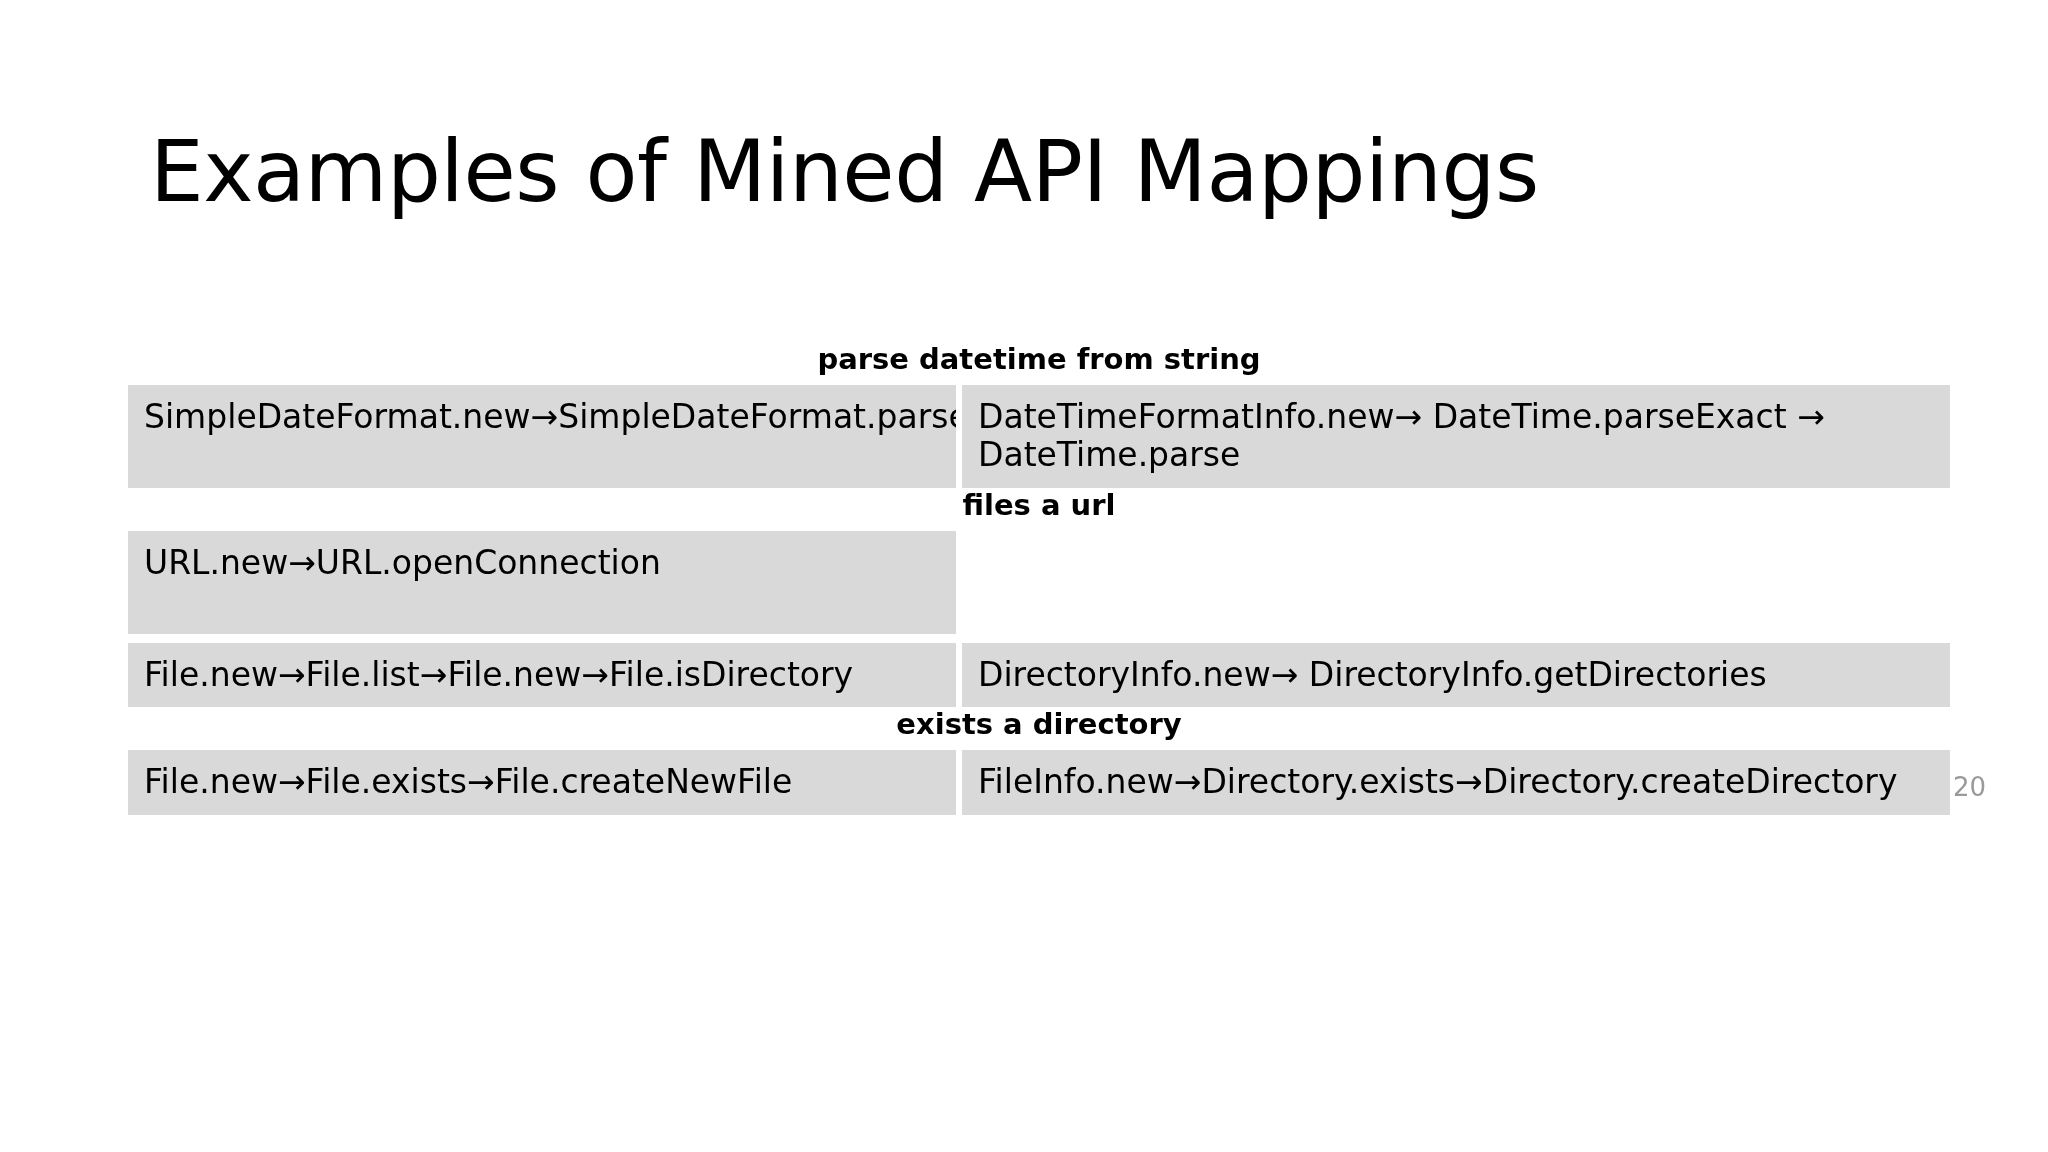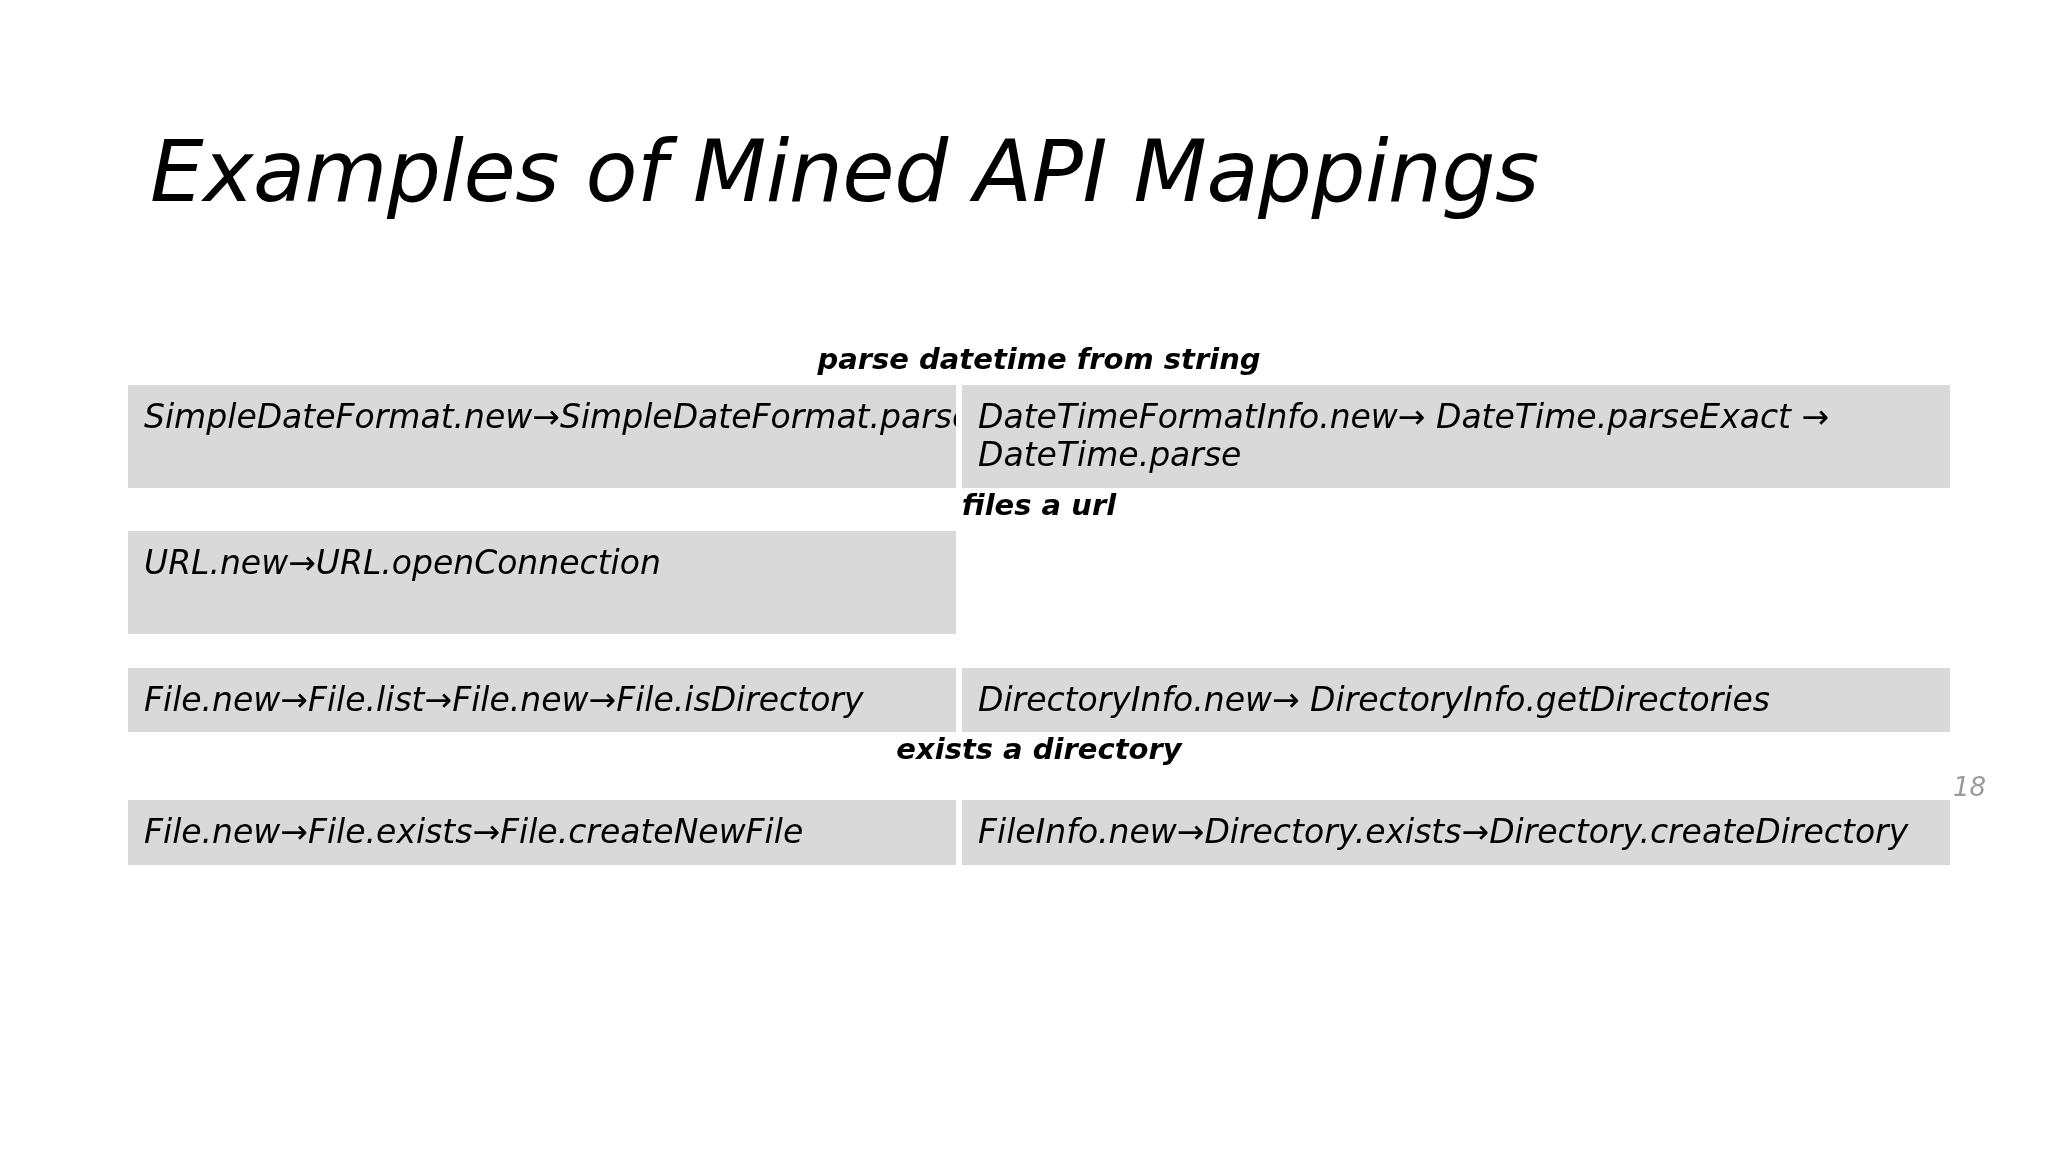--- a/index.html
+++ b/index.html
@@ -13,21 +13,20 @@
     overflow: hidden;
     font-family: "DejaVu Sans", "Liberation Sans", sans-serif;
     -webkit-font-smoothing: antialiased;
   }
   .slide {
     position: relative;
     width: 2048px;
     height: 840px;
     background: #ffffff;
     box-sizing: border-box;
-    font-style: italic;
   }
 
   
   .slide-title {
     position: absolute;
     left: 150px;
     top: 68px;
     width: 1700px;
     font-family: "DejaVu Sans", "Liberation Sans", sans-serif;
     font-weight: 400;
@@ -79,21 +78,21 @@
     overflow: hidden;
   }
   .cell-left {
     width: 828px;
     margin-right: 6px;
   }
   .cell-right {
     width: 988px;
   }
   .row-tall .cell { min-height: 103px; }
-  .row-short .cell { min-height: 59px; margin-top: 25px; }
+  .row-short .cell { min-height: 59px; }
 
   
   .page-number {
     position: absolute;
     right: 62px;
     bottom: 38px;
     font-family: "DejaVu Sans", "Liberation Sans", sans-serif;
     font-size: 26px;
     color: #9a9a9a;
     font-weight: 400;
@@ -125,15 +124,15 @@
     </div>
 
     <div class="group-header">exists a directory</div>
     <div class="mapping-row row-short">
       <div class="cell cell-left">File.new→File.exists→File.createNewFile</div>
       <div class="cell cell-right">FileInfo.new→Directory.exists→Directory.createDirectory</div>
     </div>
 
   </div>
 
-  <div class="page-number">18</div>
+  <div class="page-number">20</div>
 
 </div>
 
 </body></html>

